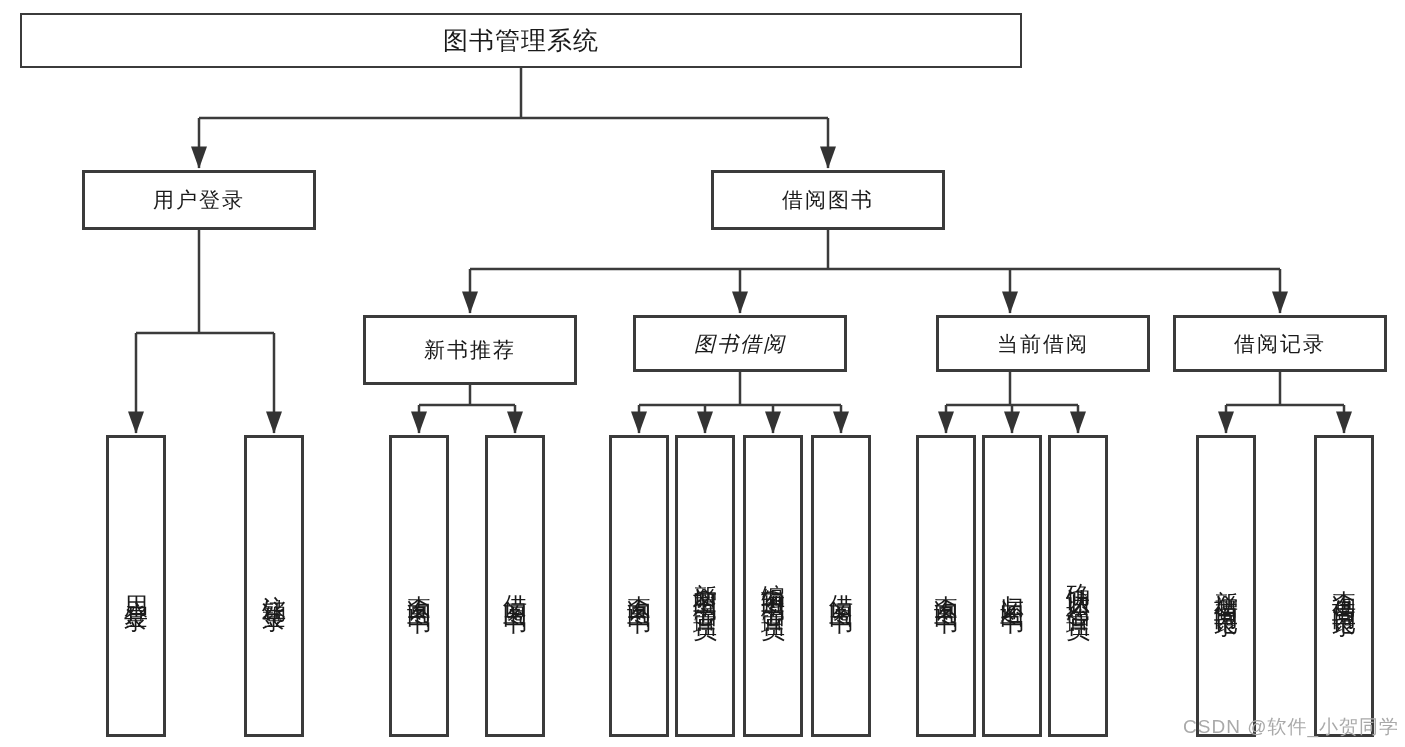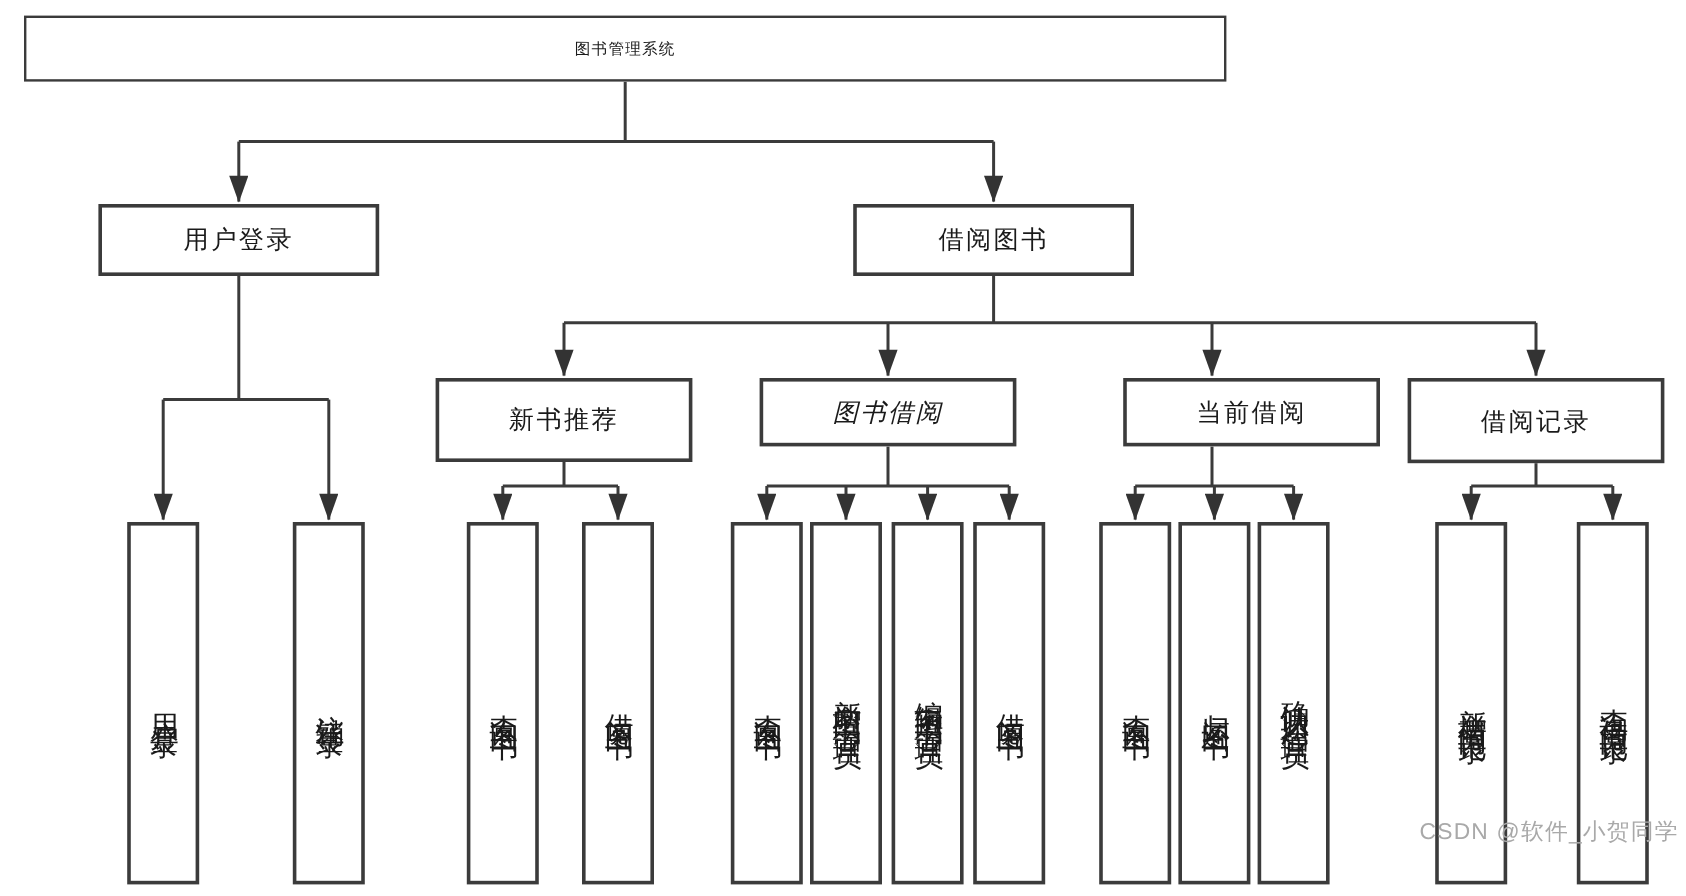--- a/index.html
+++ b/index.html
@@ -34,21 +34,21 @@
     justify-content: center;
     z-index: 2;
   }
   .hbox.root { border-width: 2px; }
   .hlabel {
     font-size: 21px;
     letter-spacing: 2px;
     color: #1a1a1a;
     white-space: nowrap;
   }
-  .root .hlabel { font-size: 13px; letter-spacing: 1px; }
+  .root .hlabel { font-size: 25px; letter-spacing: 1px; }
   .leaf {
     position: absolute;
     top: 435px;
     width: 60px;
     height: 302px;
     box-sizing: border-box;
     border: 3px solid #3b3b3b;
     background: #ffffff;
     display: flex;
     align-items: center;
@@ -58,21 +58,21 @@
   .vtext {
     writing-mode: vertical-rl;
     text-orientation: mixed;
     font-size: 24px;
     letter-spacing: 5px;
     line-height: 1;
     color: #1a1a1a;
   }
   .watermark {
     position: absolute;
-    top: 680px;
+    top: 714px;
     right: 6px;
     font-size: 19px;
     color: #a9a9a9;
     letter-spacing: 1px;
     z-index: 10;
     white-space: nowrap;
   }
 </style>
 </head>
 <body>
@@ -142,21 +142,21 @@
 
   <div class="hbox" style="left:363px; top:315px; width:214px; height:70px;">
     <span class="hlabel">新书推荐</span>
   </div>
   <div class="hbox" style="left:633px; top:315px; width:214px; height:57px;font-style:italic;">
     <span class="hlabel">图书借阅</span>
   </div>
   <div class="hbox" style="left:936px; top:315px; width:214px; height:57px;">
     <span class="hlabel">当前借阅</span>
   </div>
-  <div class="hbox" style="left:1173px; top:315px; width:214px; height:71px;">
+  <div class="hbox" style="left:1173px; top:315px; width:214px; height:57px;">
     <span class="hlabel">借阅记录</span>
   </div>
 
   <div class="leaf" style="left:106px;">
     <span class="vtext">用户登录</span>
   </div>
   <div class="leaf" style="left:244px;">
     <span class="vtext">注销登录</span>
   </div>
   <div class="leaf" style="left:389px;">

